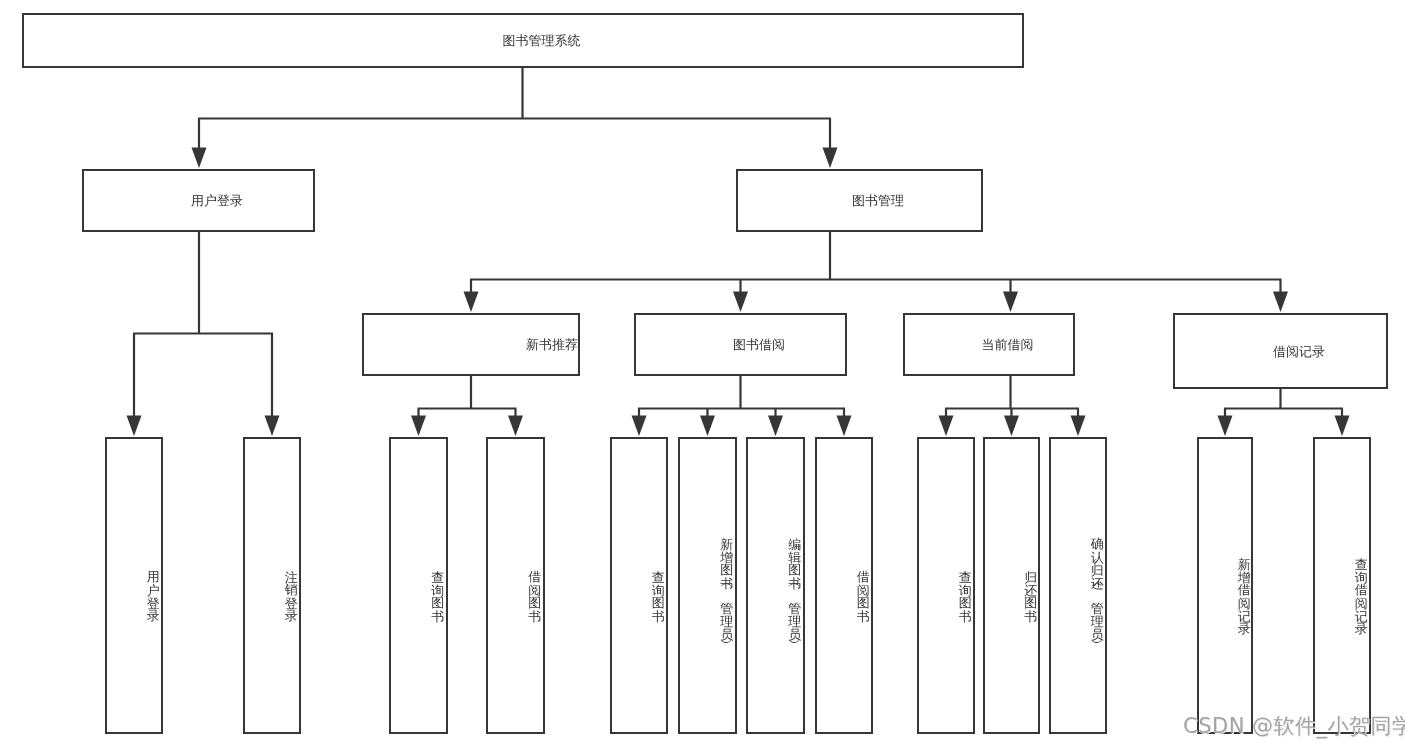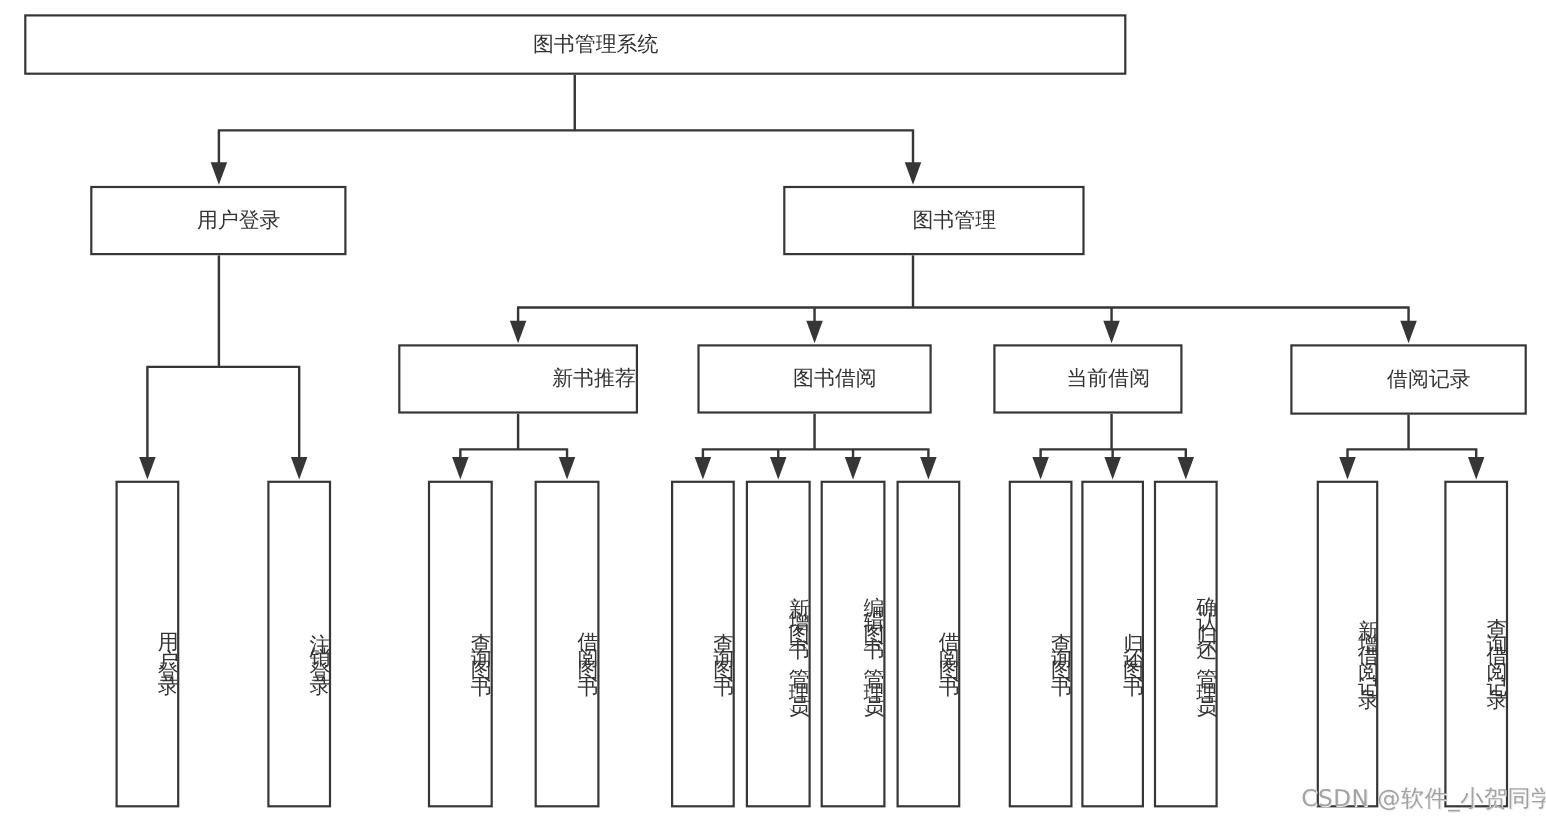--- a/index.html
+++ b/index.html
@@ -25,21 +25,21 @@
   }
   .node {
     position: absolute;
     box-sizing: border-box;
     border: 2.5px solid #363636;
     background: #ffffff;
     display: flex;
     align-items: center;
     justify-content: center;
     color: #333333;
-    font-size: 19px;
+    font-size: 13px;
     line-height: 1;
     white-space: nowrap;
     padding-left: 37px;
   }
   .node .lbl {
     display: block;
   }
   .leaf .vlbl {
     writing-mode: vertical-rl;
     text-orientation: mixed;
@@ -111,34 +111,34 @@
     </g>
   </svg>
 
   <div class="node" style="left:22px; top:13px; width:1002px; height:55px;">
     <span class="lbl">图书管理系统</span>
   </div>
 
   <div class="node" style="left:82px; top:169px; width:233px; height:63px;">
     <span class="lbl">用户登录</span>
   </div>
-  <div class="node" style="left:712px; top:169px; width:274px; height:63px;align-items:center;">
+  <div class="node" style="left:736px; top:169px; width:247px; height:63px;align-items:center;">
     <span class="lbl">图书管理</span>
   </div>
 
   <div class="node" style="left:362px; top:313px; width:218px; height:63px;justify-content:flex-end;">
     <span class="lbl">新书推荐</span>
   </div>
   <div class="node" style="left:634px; top:313px; width:213px; height:63px;">
     <span class="lbl">图书借阅</span>
   </div>
   <div class="node" style="left:903px; top:313px; width:172px; height:63px;">
     <span class="lbl">当前借阅</span>
   </div>
-  <div class="node" style="left:1173px; top:313px; width:215px; height:64px;">
+  <div class="node" style="left:1173px; top:313px; width:215px; height:76px;">
     <span class="lbl">借阅记录</span>
   </div>
 
   <div class="node leaf" style="left:105px; top:437px; width:58px; height:297px;">
     <span class="vlbl">用户登录</span>
   </div>
   <div class="node leaf" style="left:243px; top:437px; width:58px; height:297px;">
     <span class="vlbl">注销登录</span>
   </div>
 

